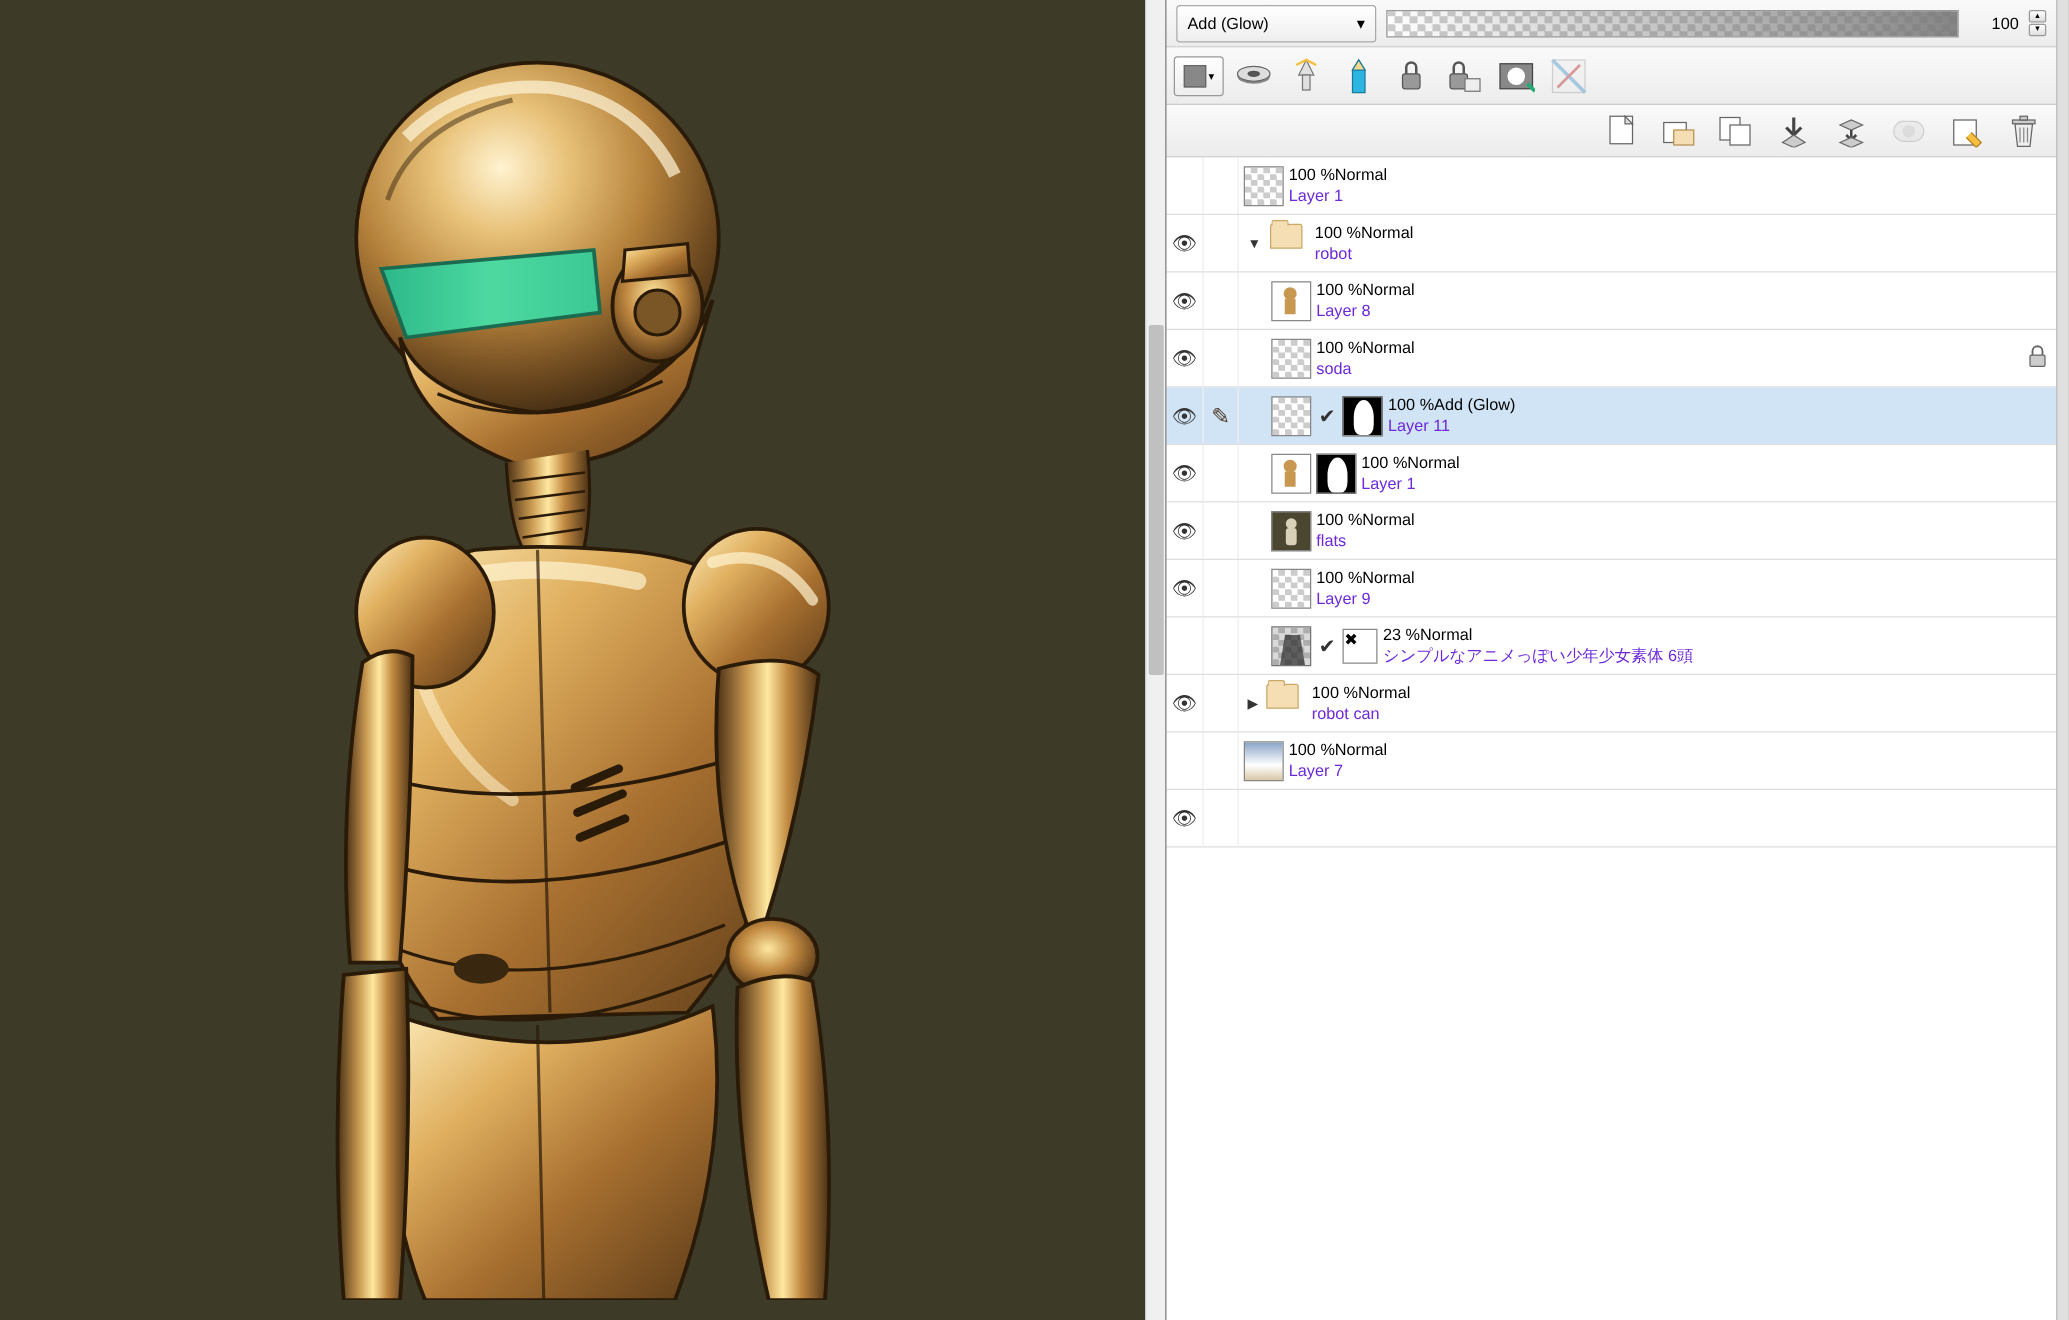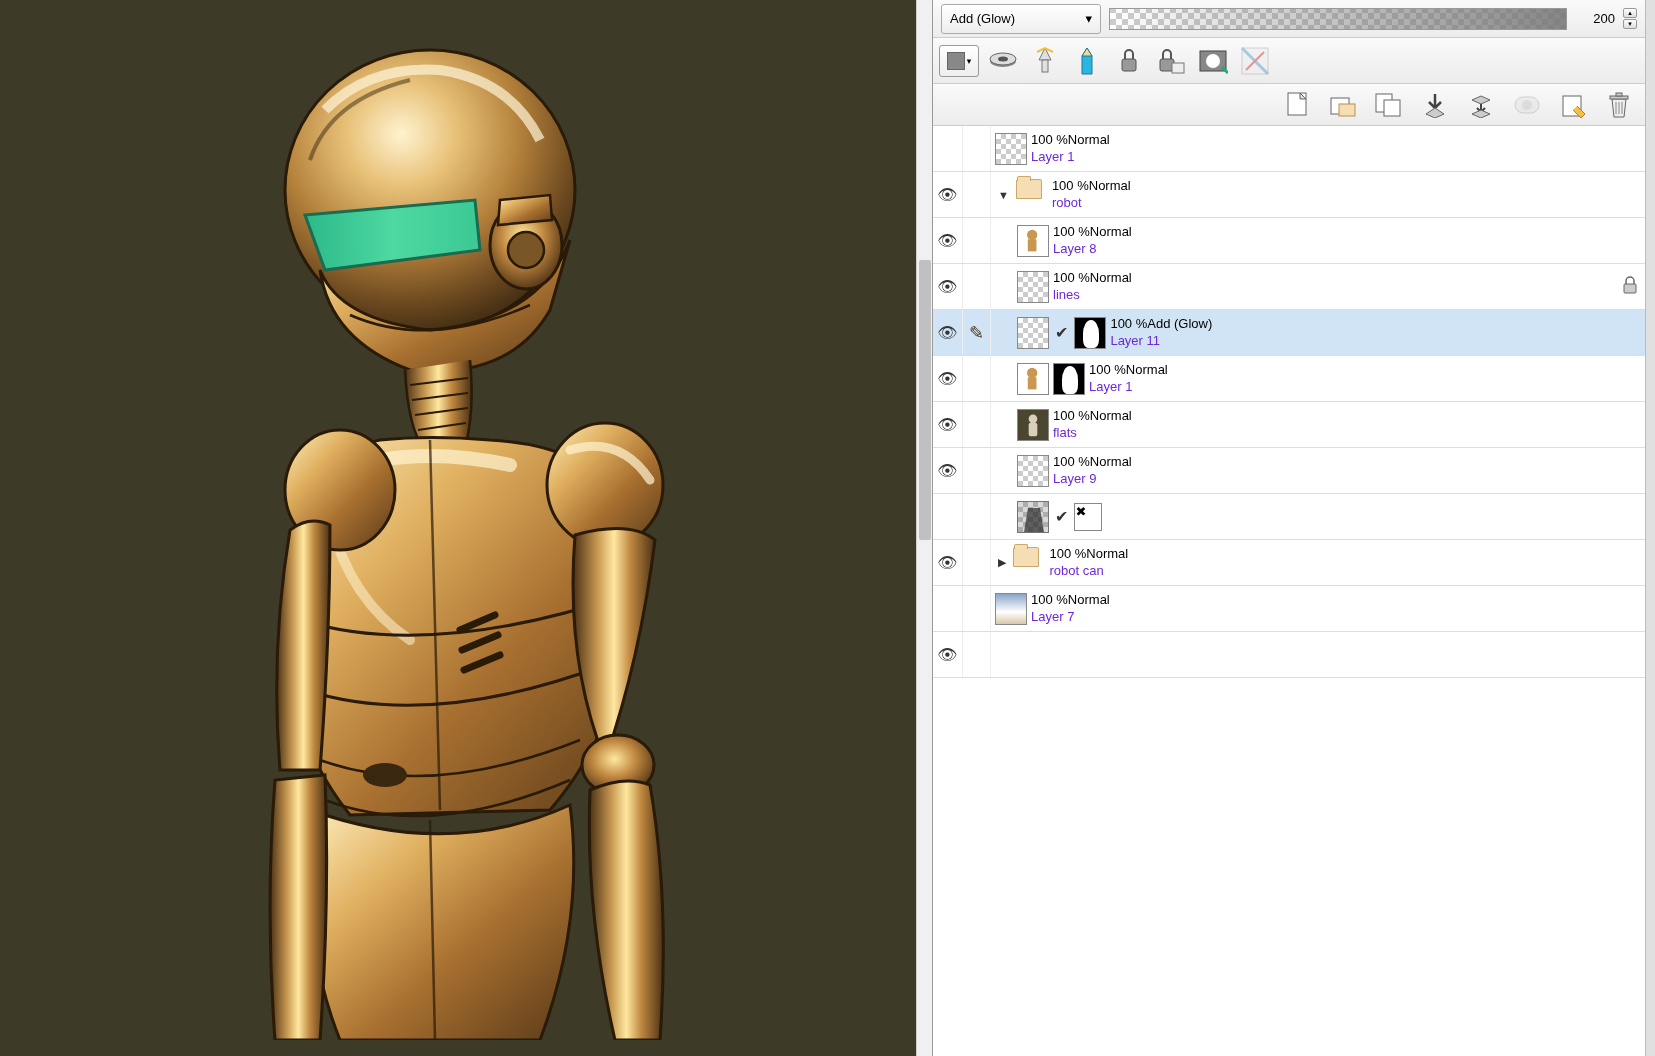--- a/index.html
+++ b/index.html
@@ -151,21 +151,21 @@
 <div class="panel-main">
 
   <div class="blend-row">
     <div class="blend-dropdown">
       <span>Add (Glow)</span>
       <span>▾</span>
     </div>
     <div class="opacity-slider-bg">
       <div class="opacity-slider-fill"></div>
     </div>
-    <span class="opacity-val">200</span>
+    <span class="opacity-val">100</span>
     <div class="spinner">
           <div>▴</div>
           <div>▾</div>
         </div>
   </div>
 
   <div class="toolbar-row">
     <div class="color-swatch-btn">
       <div class="swatch-inner"></div>
           <span style="font-size:9px">▾</span>
@@ -323,21 +323,21 @@
         </div>
         <div class="layer-row">
           <div class="vis-col">
             <span class="eye">👁</span>
           </div>
           <div class="lock-col"></div>
           <div class="layer-content" style="padding-left:26px">
             <div class="thumb checker"></div>
             <div class="layer-text">
               <span class="layer-meta">100 %Normal</span>
-              <span class="layer-name">lines</span>
+              <span class="layer-name">soda</span>
             </div>
           </div>
           <div class="trailing-lock"><svg width="16" height="18">
               <rect x="2" y="8" width="12" height="9" fill="#ccc" stroke="#666" rx="1"></rect>
               <path d="M4 8 L4 5 A4 4 0 0 1 12 5 L12 8" fill="none" stroke="#666" stroke-width="1.5"></path>
             </svg></div>
         </div>
         <div class="layer-row selected">
           <div class="vis-col">
             <span class="eye">👁</span>
@@ -413,20 +413,24 @@
           <div class="vis-col"></div>
           <div class="lock-col"></div>
           <div class="layer-content" style="padding-left:26px">
             <div class="thumb checker" style="filter:brightness(0.85)">
               <svg class="thumb-img">
                 <path d="M8 4 L20 4 L24 28 L4 28 Z" fill="#333" opacity="0.7"></path>
               </svg>
             </div>
             <span class="check-mark">✔</span>
             <span style="position:relative;width:28px;height:28px;display:inline-block;border:1px solid #888;">✖</span>
+            <div class="layer-text">
+              <span class="layer-meta">23 %Normal</span>
+              <span class="layer-name">シンプルなアニメっぽい少年少女素体 6頭</span>
+            </div>
           </div>
         </div>
         <div class="layer-row">
           <div class="vis-col">
             <span class="eye">👁</span>
           </div>
           <div class="lock-col"></div>
           <div class="layer-content" style="padding-left:4px">
             <span class="caret">▶</span>
             <div class="thumb folder">

